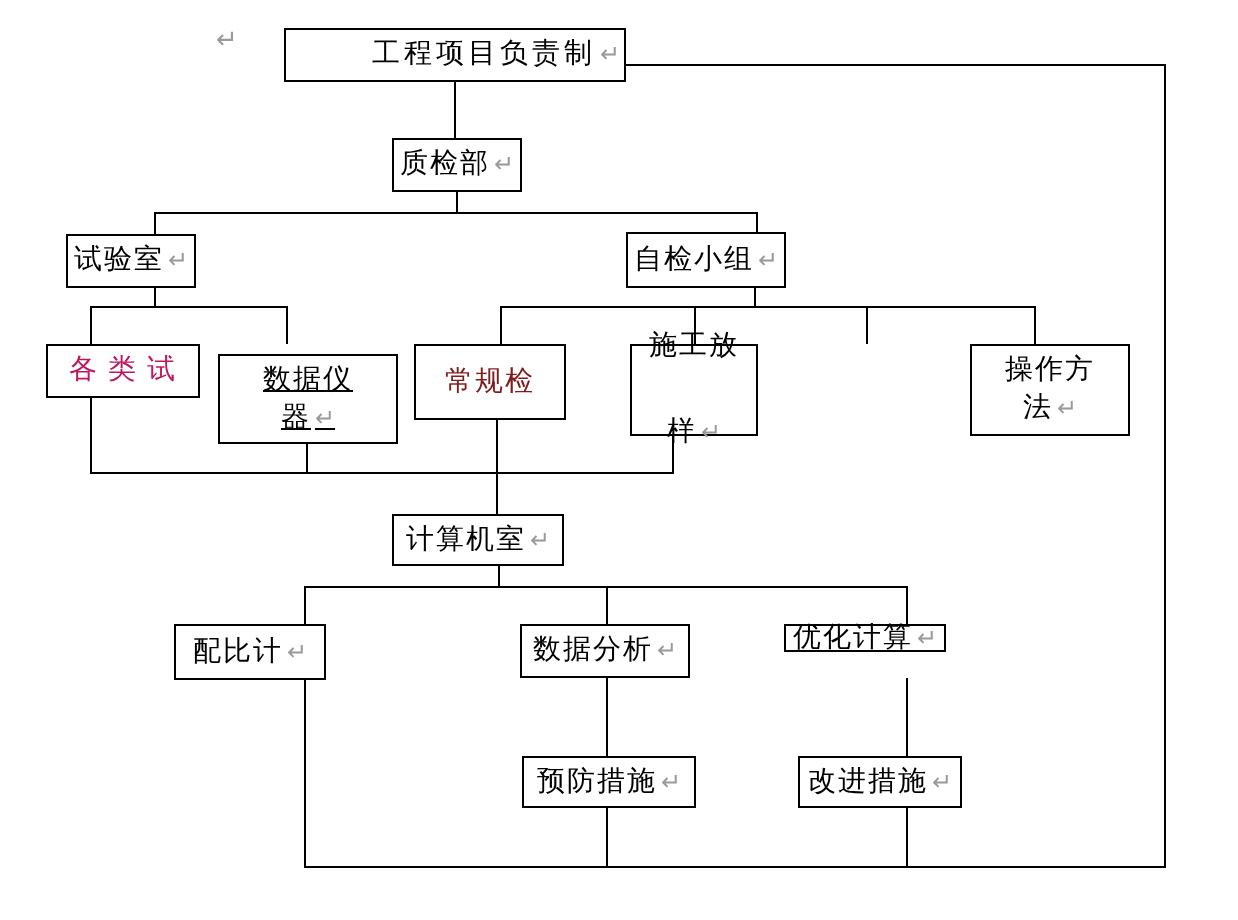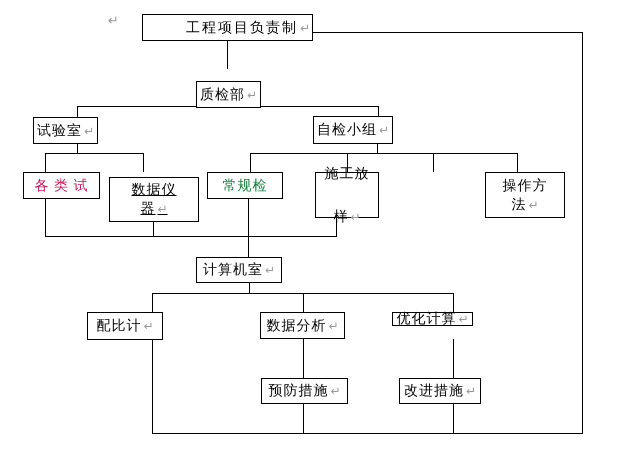--- a/index.html
+++ b/index.html
@@ -83,37 +83,37 @@
     <div class="seg" style="left: 453px; top: 293px; width: 1px; height: 19px; background: rgb(0, 0, 0);"></div>
     <div class="seg" style="left: 152px; top: 340px; width: 1px; height: 93px; background: rgb(0, 0, 0);"></div>
     <div class="seg" style="left: 303px; top: 339px; width: 1px; height: 39px; background: rgb(0, 0, 0);"></div>
     <div class="seg" style="left: 303px; top: 404px; width: 1px; height: 29px; background: rgb(0, 0, 0);"></div>
     <div class="seg" style="left: 453px; top: 339px; width: 1px; height: 39px; background: rgb(0, 0, 0);"></div>
     <div class="seg" style="left: 453px; top: 404px; width: 1px; height: 29px; background: rgb(0, 0, 0);"></div>
     <div class="seg" style="left: 152px; top: 433px; width: 431px; height: 1px; background: rgb(0, 0, 0);"></div>
     <div class="node" style="left: 142px; top: 14px; width: 171px; height: 27px; letter-spacing: 2px; border-color: rgb(0, 0, 0); background: rgb(255, 255, 255); color: rgb(0, 0, 0); padding-left: 41px;">
       <span class="nline">工程项目负责制<span class="pmark" style="color: rgb(154, 154, 154);">↵</span></span>
     </div>
-    <div class="node" style="left: 196px; top: 69px; width: 65px; height: 27px; letter-spacing: 1px; border-color: rgb(0, 0, 0); background: rgb(255, 255, 255); color: rgb(0, 0, 0); margin-top: 12px;">
+    <div class="node" style="left: 196px; top: 69px; width: 65px; height: 27px; letter-spacing: 1px; border-color: rgb(0, 0, 0); background: rgb(255, 255, 255); color: rgb(0, 0, 0);">
       <span class="nline">质检部<span class="pmark" style="color: rgb(154, 154, 154);">↵</span></span>
     </div>
     <div class="node" style="left: 33px; top: 117px; width: 65px; height: 27px; letter-spacing: 1px; border-color: rgb(0, 0, 0); background: rgb(255, 255, 255); color: rgb(0, 0, 0);">
       <span class="nline">试验室<span class="pmark" style="color: rgb(154, 154, 154);">↵</span></span>
     </div>
     <div class="node" style="left: 313px; top: 116px; width: 80px; height: 28px; letter-spacing: 1px; border-color: rgb(0, 0, 0); background: rgb(255, 255, 255); color: rgb(0, 0, 0);">
       <span class="nline">自检小组<span class="pmark" style="color: rgb(154, 154, 154);">↵</span></span>
     </div>
     <div class="node" style="left: 23px; top: 172px; width: 77px; height: 27px; letter-spacing: 1px; border-color: rgb(0, 0, 0); background: rgb(255, 255, 255); color: #be185d;">
       <span class="nline">各 类 试</span>
     </div>
     <div class="node" style="left: 109px; top: 177px; width: 90px; height: 45px; letter-spacing: 1px; border-color: rgb(0, 0, 0); background: rgb(255, 255, 255); color: rgb(0, 0, 0); text-decoration: underline;">
       <span class="nline">数据仪</span>
       <span class="nline">器<span class="pmark" style="color: rgb(154, 154, 154);">↵</span></span>
     </div>
-    <div class="node" style="left: 207px; top: 172px; width: 76px; height: 27px; letter-spacing: 1px; border-color: rgb(0, 0, 0); background: rgb(255, 255, 255); color: #15803d;">
+    <div class="node" style="left: 207px; top: 172px; width: 76px; height: 38px; letter-spacing: 1px; border-color: rgb(0, 0, 0); background: rgb(255, 255, 255); color: #7f1d1d;">
       <span class="nline">常规检</span>
     </div>
     <div class="node" style="left: 315px; top: 172px; width: 64px; height: 46px; letter-spacing: 1px; border-color: rgb(0, 0, 0); background: rgb(255, 255, 255); color: rgb(0, 0, 0); gap: 24px;">
       <span class="nline">施工放</span>
       <span class="nline">样<span class="pmark" style="color: rgb(154, 154, 154);">↵</span></span>
     </div>
     <div class="node" style="left: 485px; top: 172px; width: 80px; height: 46px; letter-spacing: 1px; border-color: rgb(0, 0, 0); background: rgb(255, 255, 255); color: rgb(0, 0, 0);">
       <span class="nline">操作方</span>
       <span class="nline">法<span class="pmark" style="color: rgb(154, 154, 154);">↵</span></span>
     </div>

